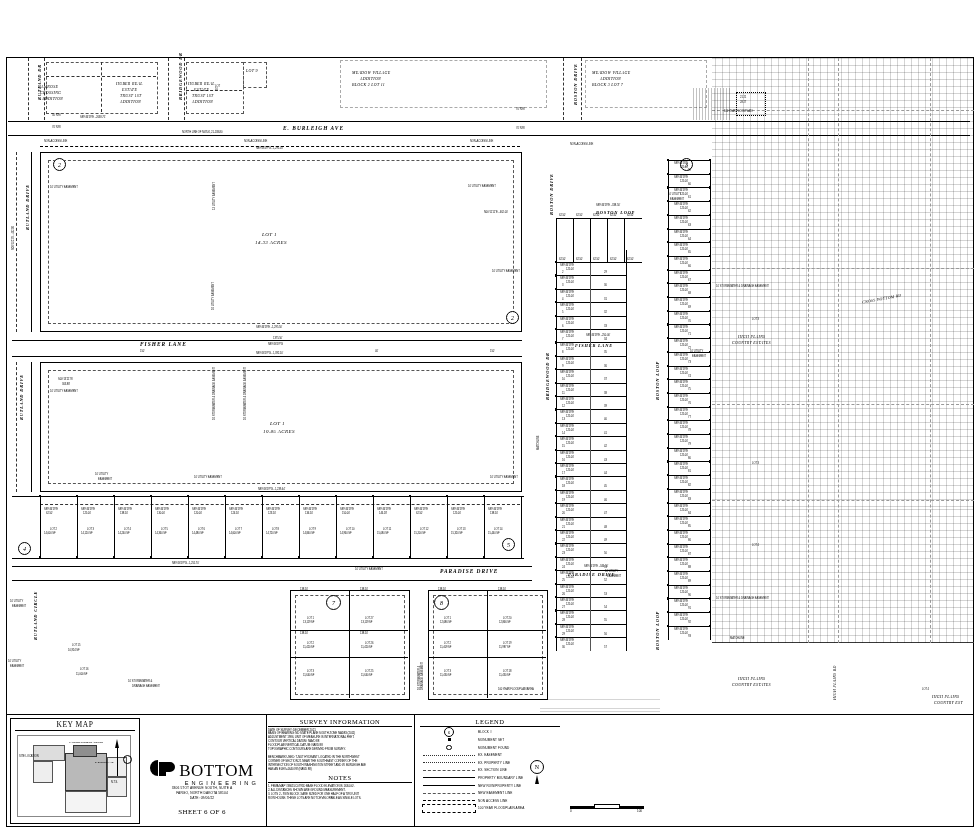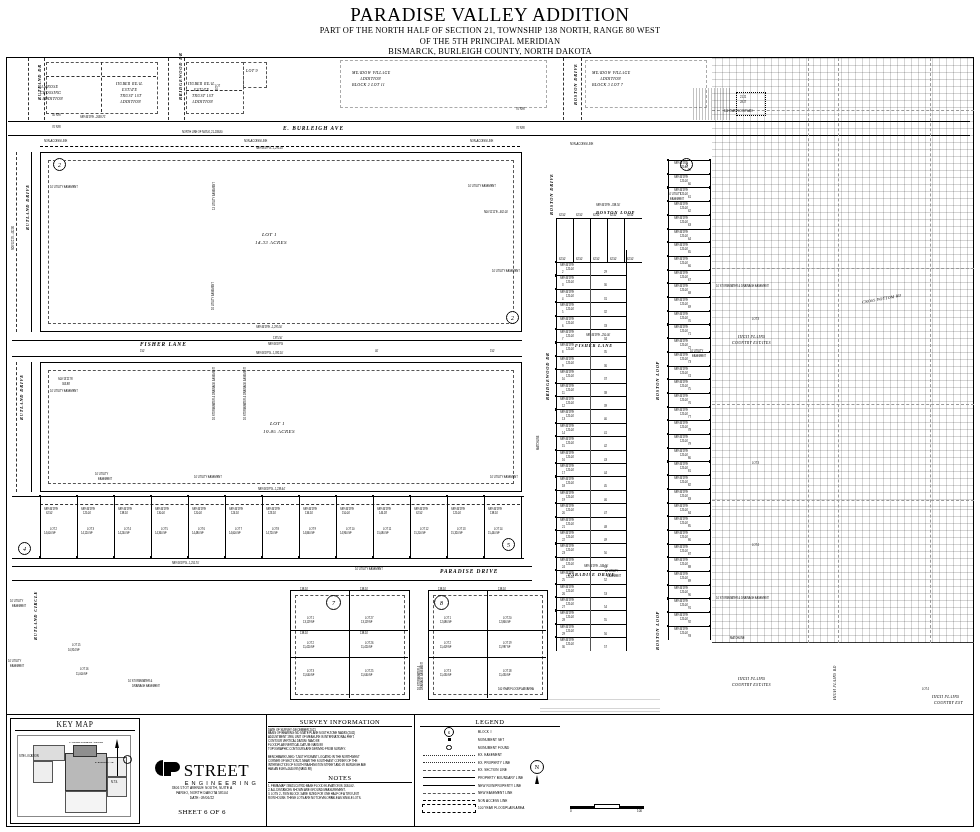--- a/index.html
+++ b/index.html
@@ -92,26 +92,20 @@
   .km-txt{position:absolute;font-size:2.6px;white-space:nowrap;}
 
   
   .north-tri{width:0;height:0;border-left:2.6px solid transparent;border-right:2.6px solid transparent;border-bottom:9px solid #000;}
 </style>
 </head>
 <body>
 
 <div id="sheet">
 
-  <div class="title-wrap">
-    <div class="title-main">PARADISE VALLEY ADDITION</div>
-    <div class="title-sub">PART OF THE NORTH HALF OF SECTION 21, TOWNSHIP 138 NORTH, RANGE 80 WEST</div>
-    <div class="title-sub">OF THE 5TH PRINCIPAL MERIDIAN</div>
-    <div class="title-sub">BISMARCK, BURLEIGH COUNTY, NORTH DAKOTA</div>
-  </div>
 
   <div class="ln thick" style="left:6px;top:57px;width:968px;"></div>
   <div class="ln vthick" style="left:6px;top:57px;height:658px;"></div>
   <div class="ln vthick" style="left:973px;top:57px;height:658px;"></div>
   <div class="ln thick" style="left:6px;top:714px;width:968px;"></div>
   <div class="ln thick" style="left:6px;top:826px;width:968px;"></div>
   <div class="ln vthick" style="left:6px;top:714px;height:112px;"></div>
   <div class="ln vthick" style="left:973px;top:714px;height:112px;"></div>
 
   <div>
@@ -904,21 +898,21 @@
   </div>
 
   <div style="position:absolute;left:142px;top:760px;width:120px;">
     <div style="display:flex;align-items:center;justify-content:center;gap:3px;">
       <span style="display:inline-block;">
         <svg width="26" height="16" viewBox="0 0 26 16">
           <path d="M0 8 A8 8 0 0 1 8 0 L8 16 A8 8 0 0 1 0 8 Z" fill="#000"></path>
           <path d="M9 2 L20 2 A5 5 0 0 1 20 12 L16 12 L16 16 L9 16 Z" fill="#000"></path>
         </svg>
       </span>
-      <span class="logo-word">STREET</span>
+      <span class="logo-word">BOTTOM</span>
     </div>
     <div class="logo-sub" style="text-align:right;padding-right:3px;">ENGINEERING</div>
     <div class="logo-addr">3306 5TOT AVENUE SOUTH, SUITE A</div>
     <div class="logo-addr">FARGO, NORTH DAKOTA 58104</div>
     <div class="logo-addr">DATE: 09/06/22</div>
     <div class="sheet-no" style="margin-top:8px;">SHEET 6 OF 6</div>
   </div>
 
   <div class="ln vhair" style="left:266px;top:714px;height:112px;background:#000;"></div>
 

